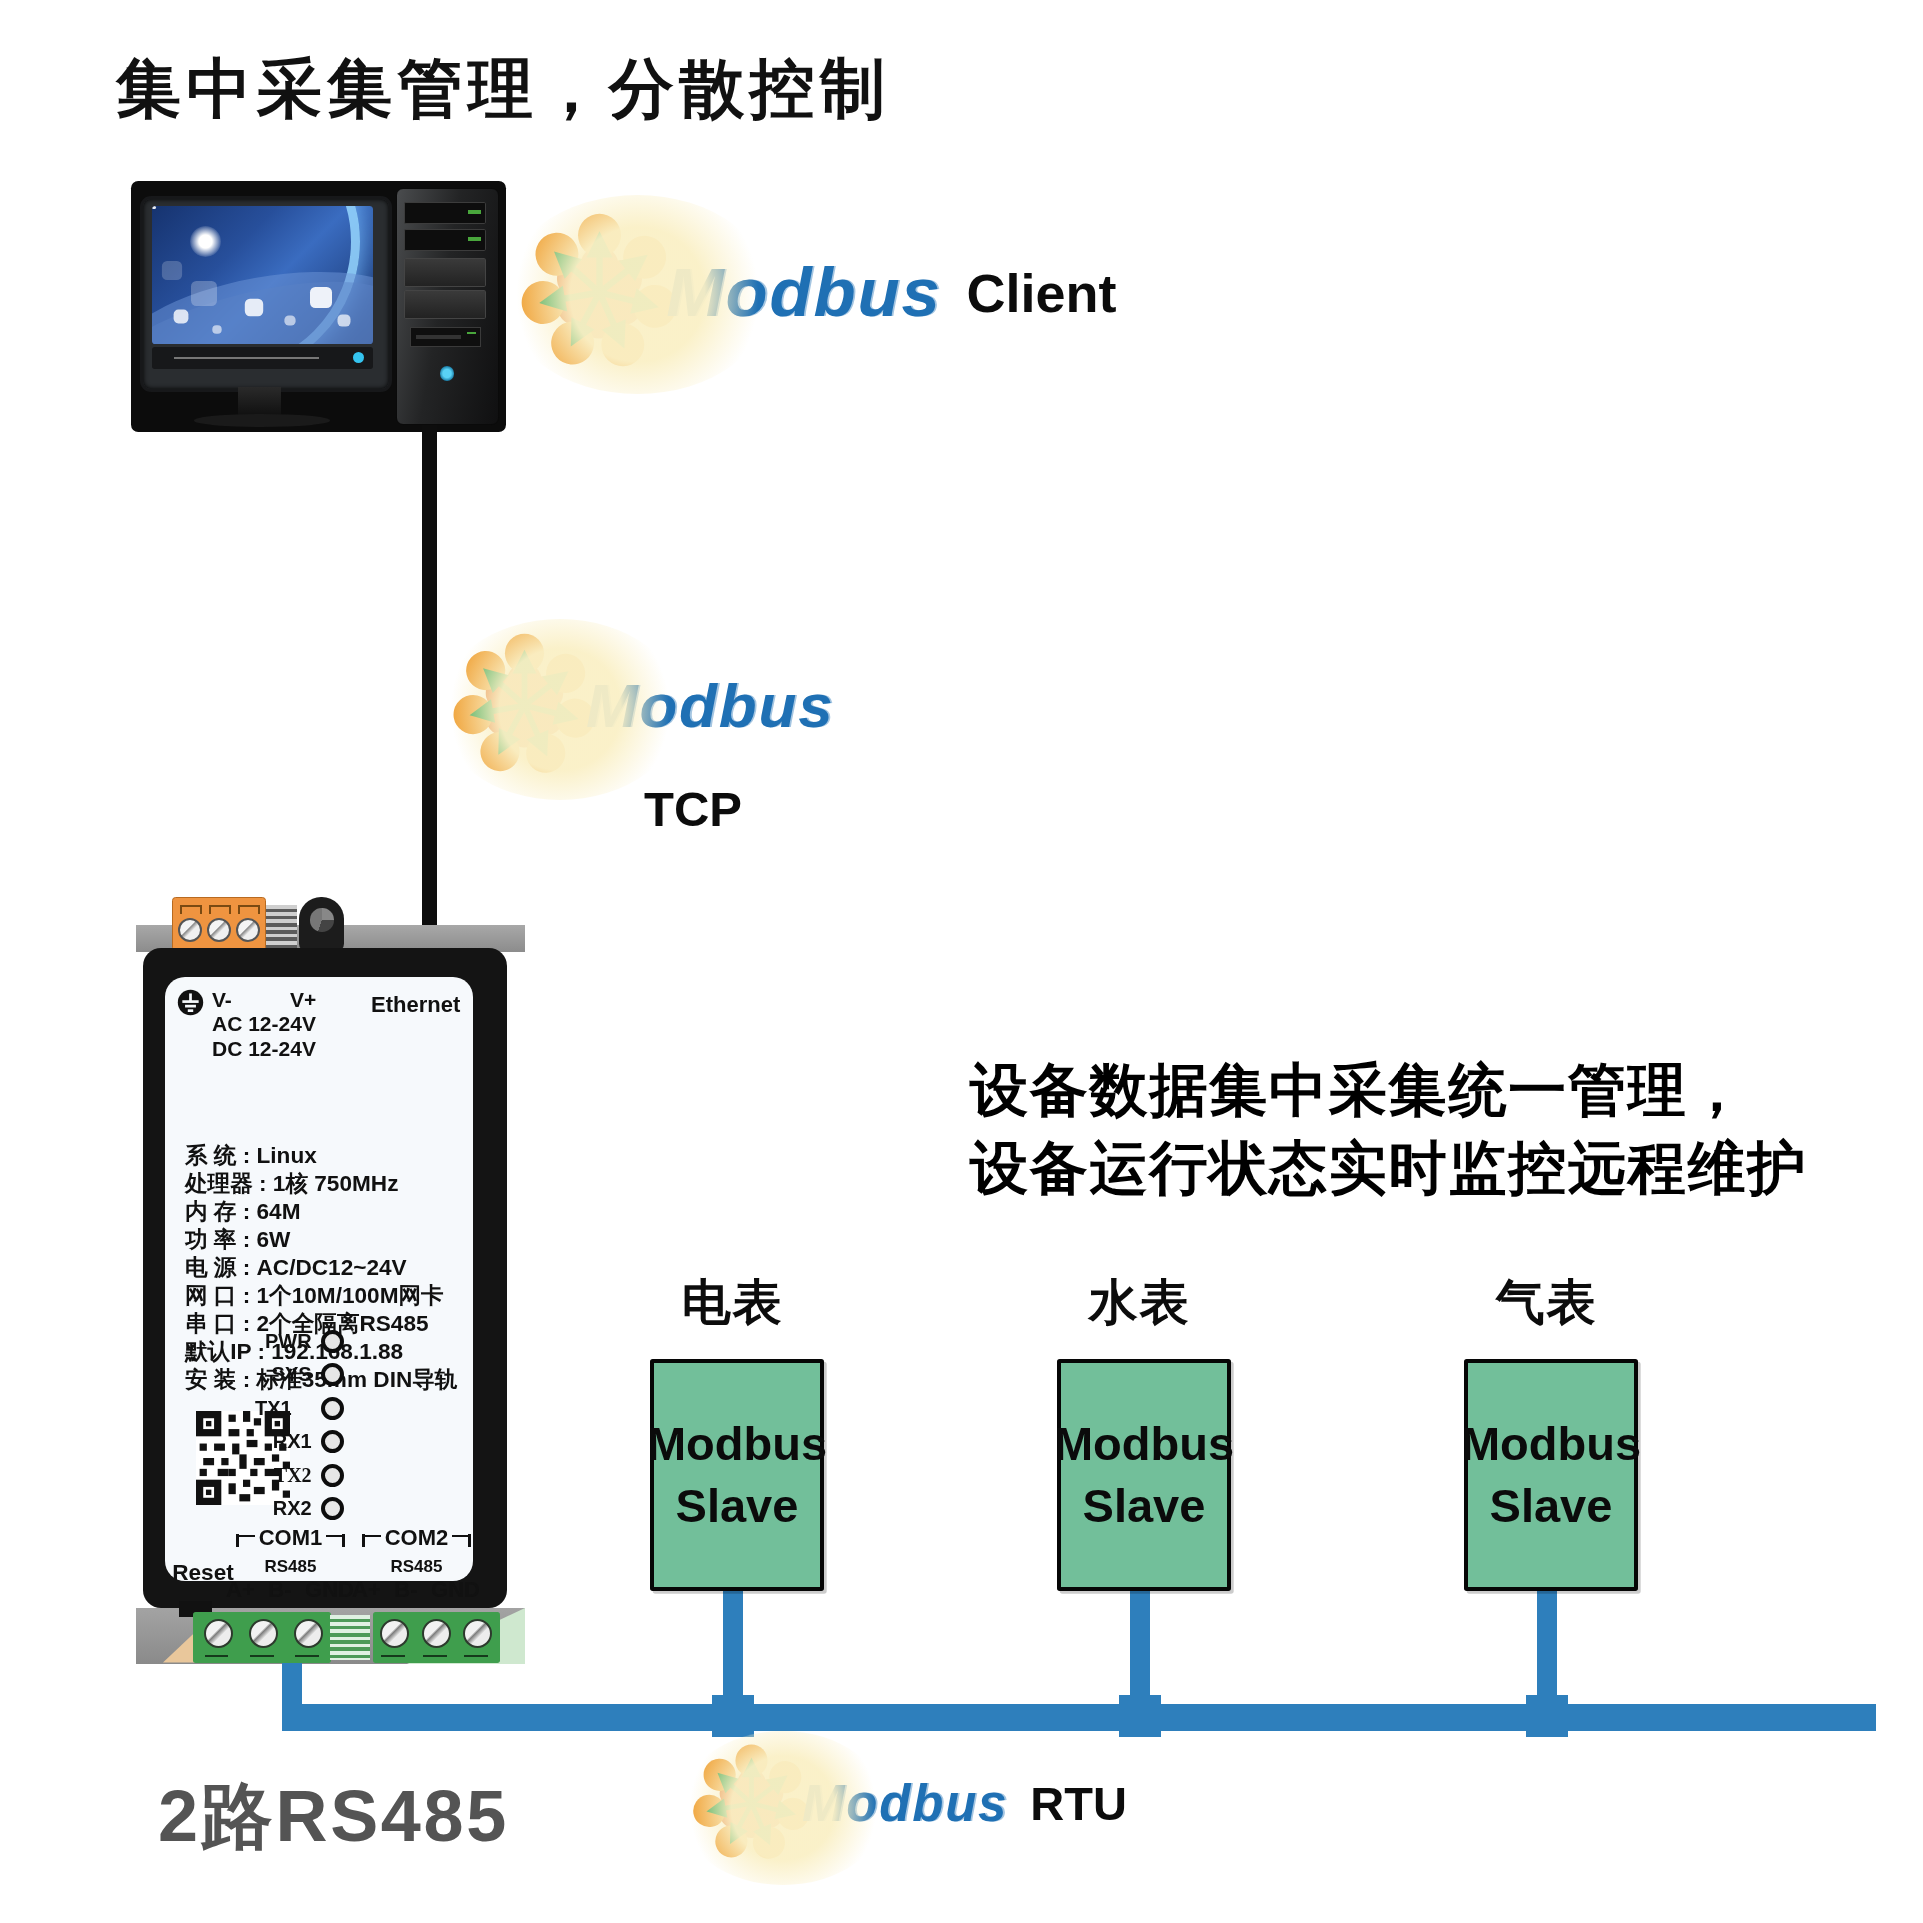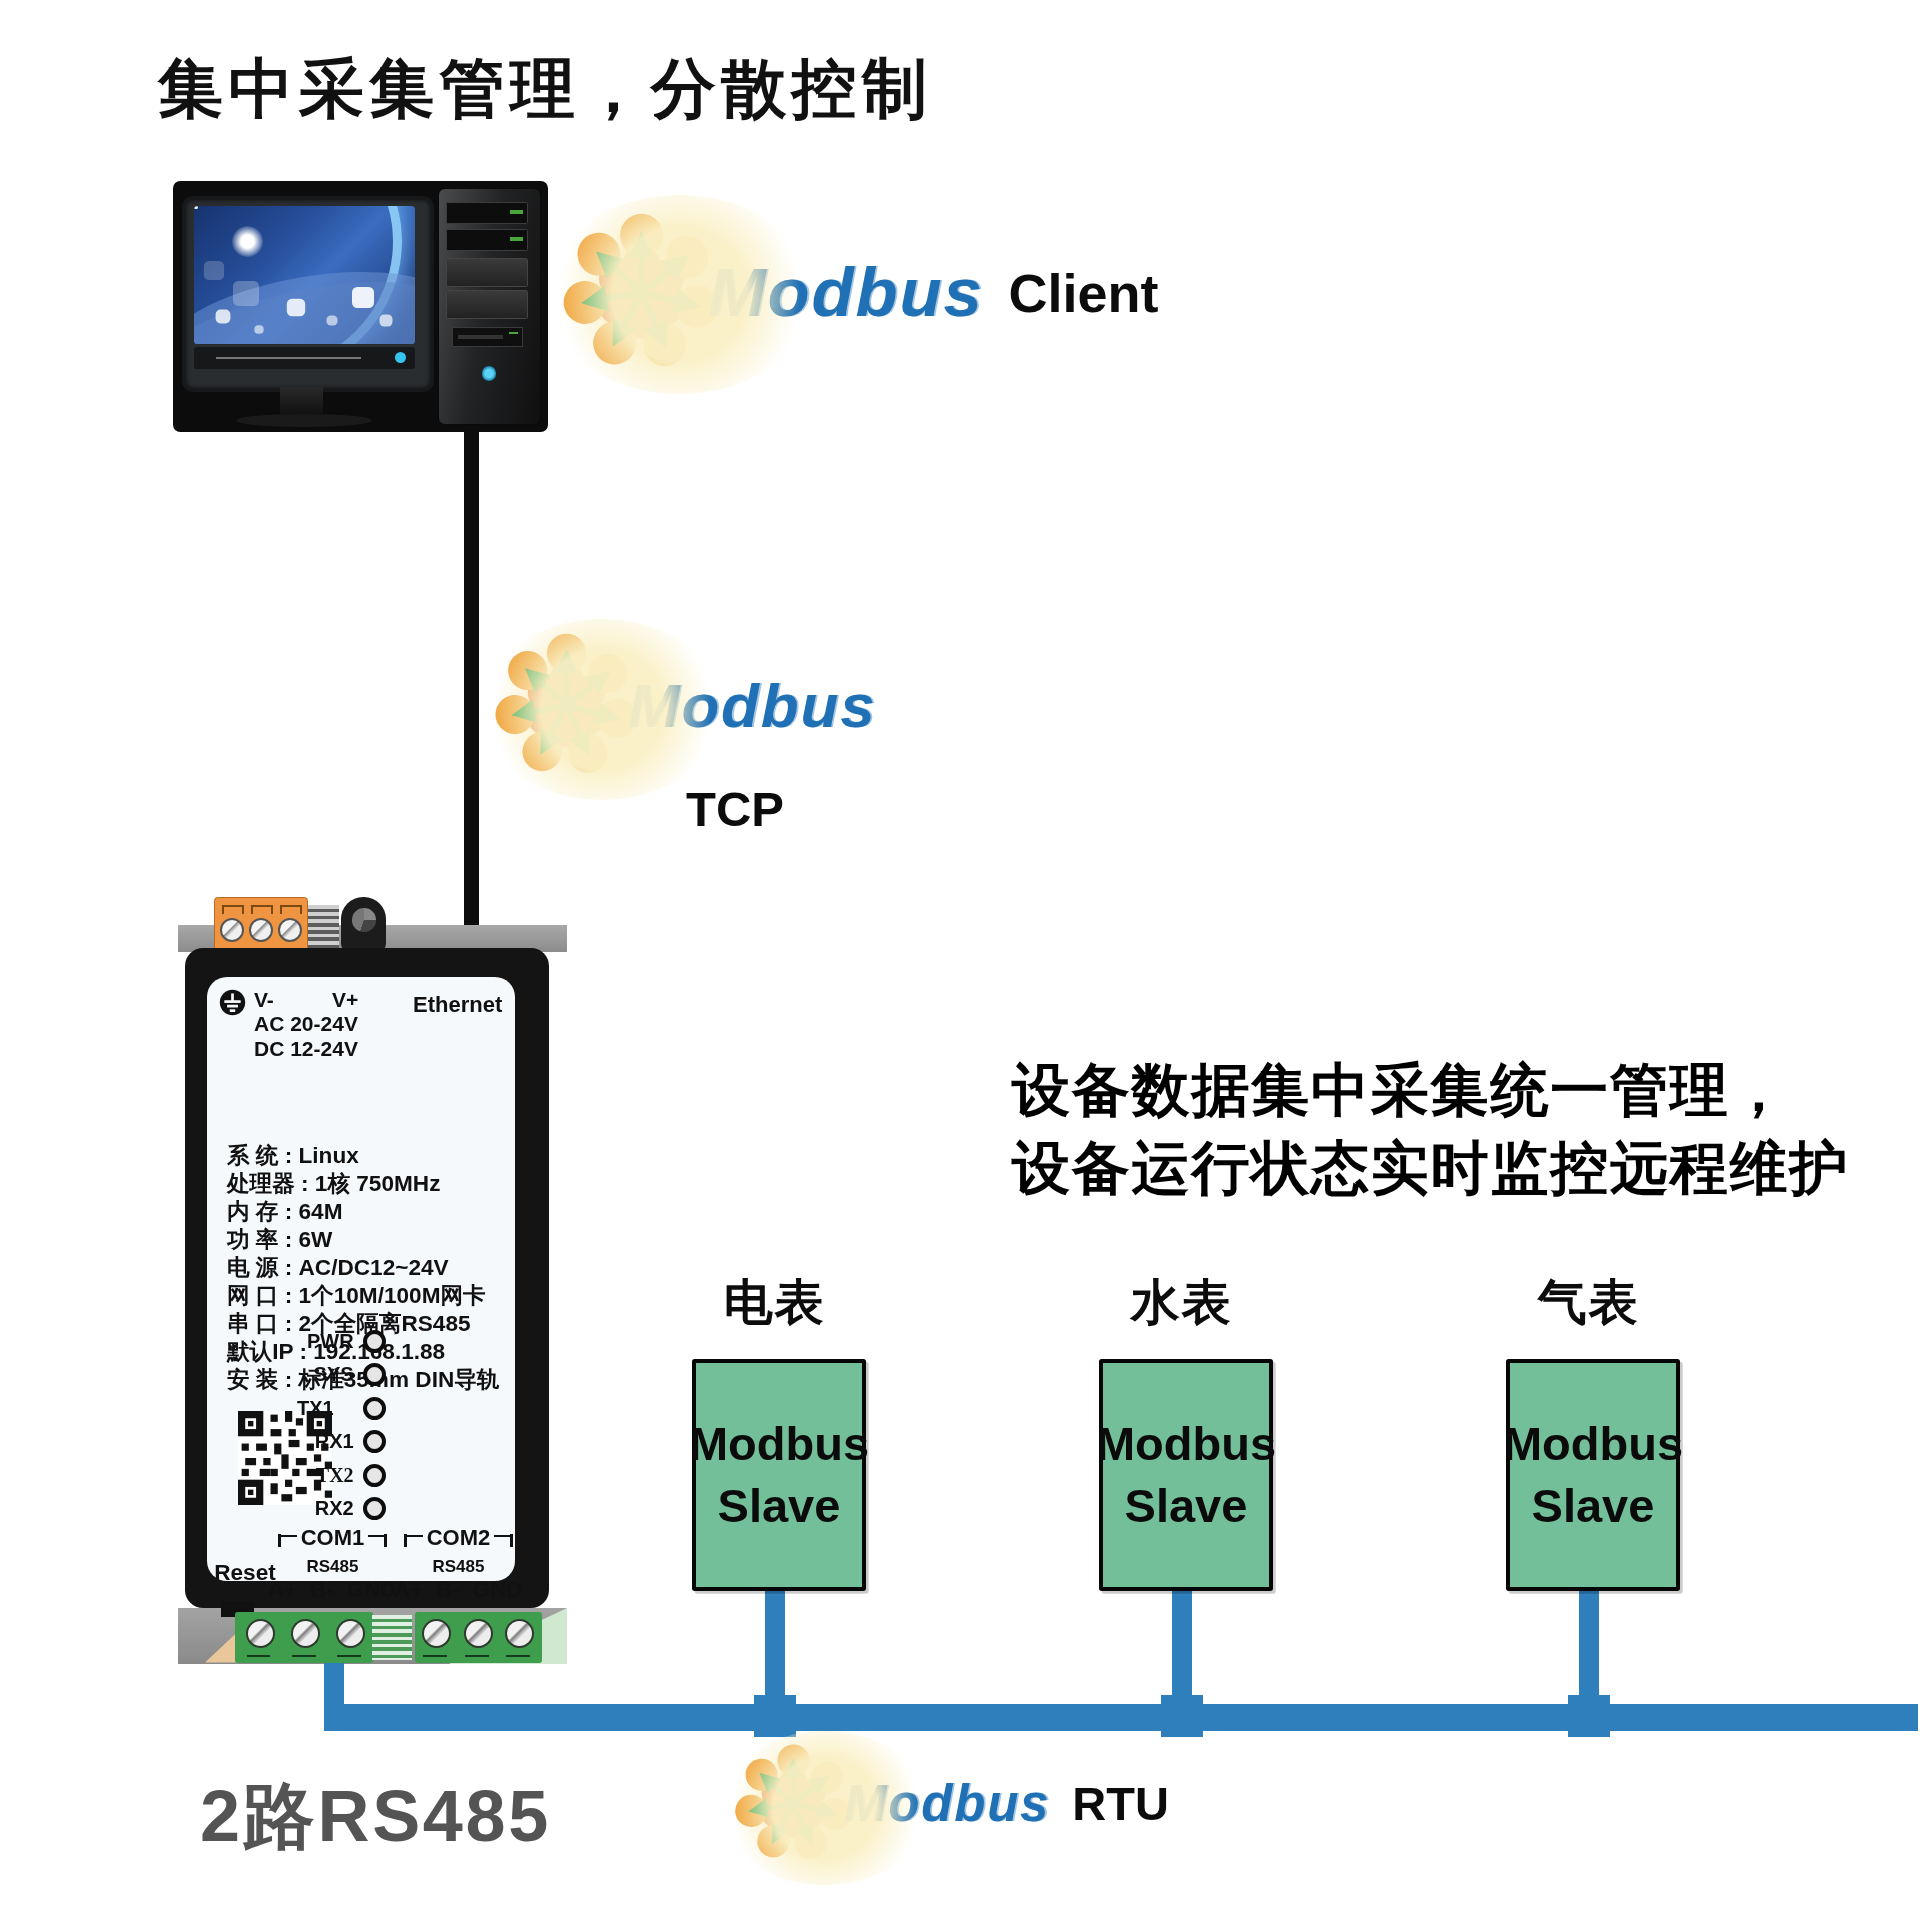--- a/index.html
+++ b/index.html
@@ -1,18 +1,18 @@
 <!DOCTYPE html>
 <html style="font-size:14.5px"><head>
 <meta charset="utf-8">
 <style>
   html,body{margin:0;padding:0;background:#ffffff;}
   #canvas{position:relative;width:1923px;height:1923px;background:#ffffff;overflow:hidden;
           font-family:"Liberation Sans","DejaVu Sans",sans-serif;}
-  .abs{position:absolute;margin-left:42px;}
+  .abs{position:absolute;}
 
   
   #title{left:116px;top:45px;font-size:65px;font-weight:bold;color:#111;letter-spacing:5.4px;white-space:nowrap;}
 
   
   #pc{left:131px;top:181px;width:375px;height:251px;background:#0c0c0c;border-radius:7.2px;}
   #monitor{position:absolute;left:9px;top:14.5px;width:246px;height:190px;background:#2a2d30;border-radius:11px;
            border:3.6px solid #17181a;box-shadow:inset 0 0 5.4px #000;}
   #screen{position:absolute;left:9px;top:7.2px;width:221px;height:138px;overflow:hidden;border-radius:3.6px;
           background:linear-gradient(135deg,#16336f 0%,#274f9b 35%,#3a6cc0 55%,#132c63 100%);}
@@ -349,21 +349,21 @@
       <circle cx="16" cy="16" r="14" fill="#111"></circle>
       <g stroke="#f6f9fc" stroke-width="3">
         <line x1="16" y1="6" x2="16" y2="15"></line>
         <line x1="7" y1="15" x2="25" y2="15"></line>
         <line x1="10" y1="20" x2="22" y2="20"></line>
         <line x1="13" y1="25" x2="19" y2="25"></line>
       </g>
     </svg>
     <div id="pwrmarks">
       <div class="vrow"><span>V-</span><span>V+</span></div>
-      <div>AC 20-24V</div>
+      <div>AC 12-24V</div>
       <div>DC 12-24V</div>
     </div>
     <div id="eth">Ethernet</div>
     <div id="specs">
       <div>系  统 : Linux</div>
       <div>处理器 : 1核 750MHz</div>
       <div>内  存 : 64M</div>
       <div>功  率 : 6W</div>
       <div>电  源 : AC/DC12~24V</div>
       <div>网  口 : 1个10M/100M网卡</div>

